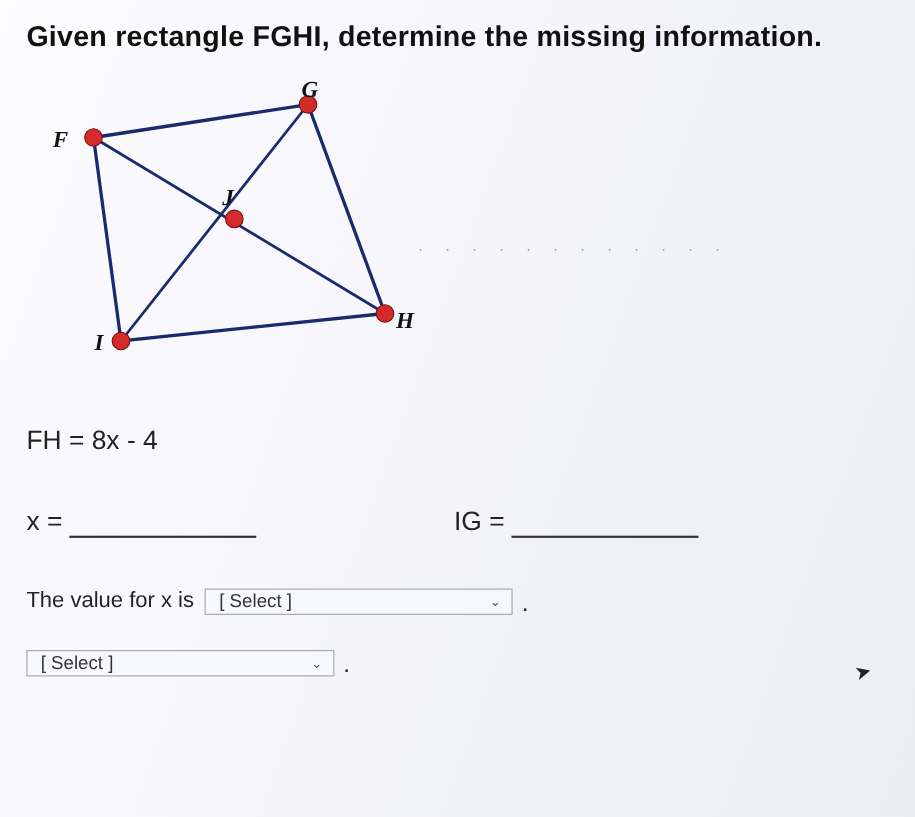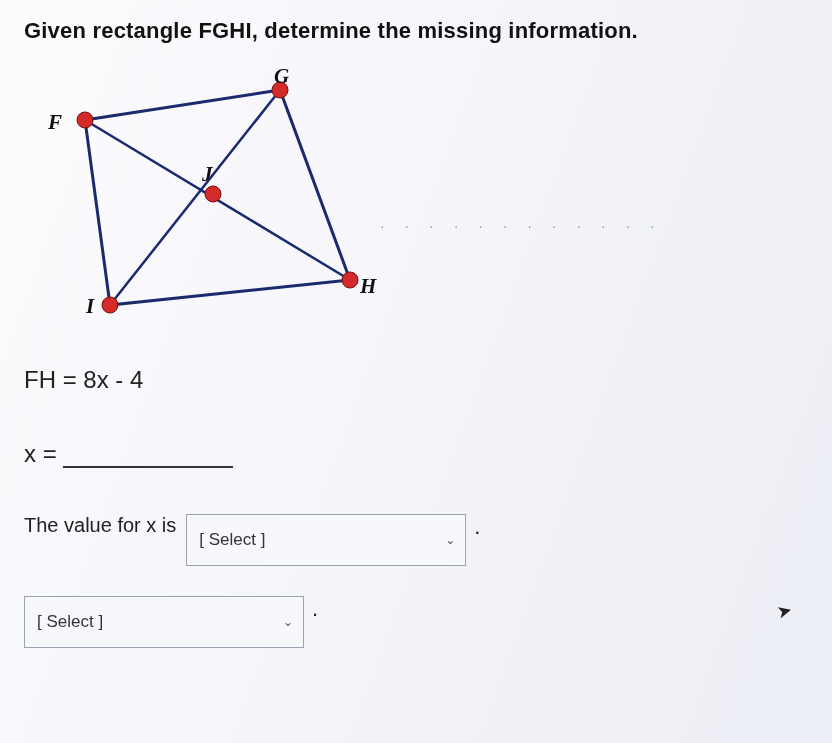--- a/index.html
+++ b/index.html
@@ -8,21 +8,21 @@
     padding: 18px 24px;
     width: 832px;
     height: 743px;
     font-family: Arial, Helvetica, sans-serif;
     background: linear-gradient(110deg, #fcfcfe 0%, #f6f6fb 40%, #f1f2f7 65%, #eceef5 100%);
     color: #1a1a1a;
     position: relative;
     overflow: hidden;
   }
   .title {
-    font-size: 22px;
+    font-size: 26px;
     font-weight: 700;
     letter-spacing: 0.2px;
     margin-bottom: 26px;
     color: #111;
   }
   .diagram-wrap { position: relative; width: 360px; height: 260px; margin-left: 6px; }
   .diagram-wrap svg { position: absolute; left: 0; top: 0; }
   .vlabel {
     position: absolute;
     font-weight: 700;
@@ -33,21 +33,21 @@
   }
   .dot-row {
     position: absolute;
     left: 380px; right: 0; top: 218px;
     display: flex; gap: 34px;
     color: #8a9ab8;
     font-size: 14px;
     letter-spacing: 8px;
     pointer-events: none;
   }
-  .eqs { margin-top: 36px; }
+  .eqs { margin-top: 52px; }
   .eq-row { display: flex; gap: 180px; margin-bottom: 46px; }
   .eq {
     font-size: 24px;
     color: #222;
     font-family: Arial, Helvetica, sans-serif;
   }
   .blank-row { display: flex; gap: 180px; margin-bottom: 46px; align-items: flex-end; }
   .blank-item {
     font-size: 24px;
     color: #222;
@@ -62,21 +62,21 @@
   }
   .select-row {
     display: flex; align-items: flex-start;
     font-size: 20px; color: #222;
     margin-top: 8px; margin-bottom: 30px;
   }
   .select-row .lead { margin-right: 10px; }
   .select-box {
     border: 1px solid #9aa3b2;
     background: #f7f8fc;
-    height: 52px;
+    height: 24px;
     min-width: 280px;
     display: inline-flex;
     align-items: center;
     justify-content: space-between;
     padding: 0 10px 0 12px;
     font-size: 17px;
     color: #333;
     cursor: pointer;
   }
   .select-box .chev {
@@ -120,20 +120,24 @@
 
 <div class="eqs">
   <div class="eq-row">
     <div class="eq">FH = 8x - 4</div>
   </div>
   <div class="blank-row">
     <div class="blank-item">
       <span>x =</span>
       <span class="blank-line"></span>
     </div>
+    <div class="blank-item">
+      <span>IG =</span>
+      <span class="blank-line"></span>
+    </div>
   </div>
 </div>
 
 <div class="select-row">
   <span class="lead">The value for x is</span>
   <div class="select-box">
     <span>[ Select ]</span>
     <span class="chev">⌄</span>
   </div>
   <span class="period">.</span>

